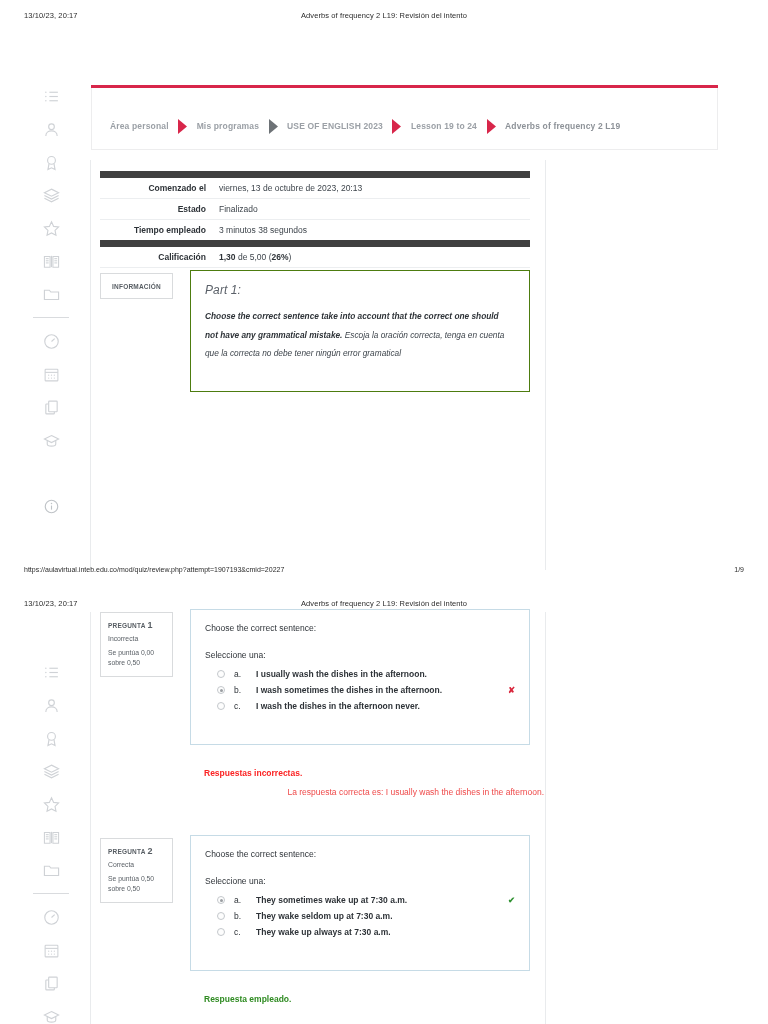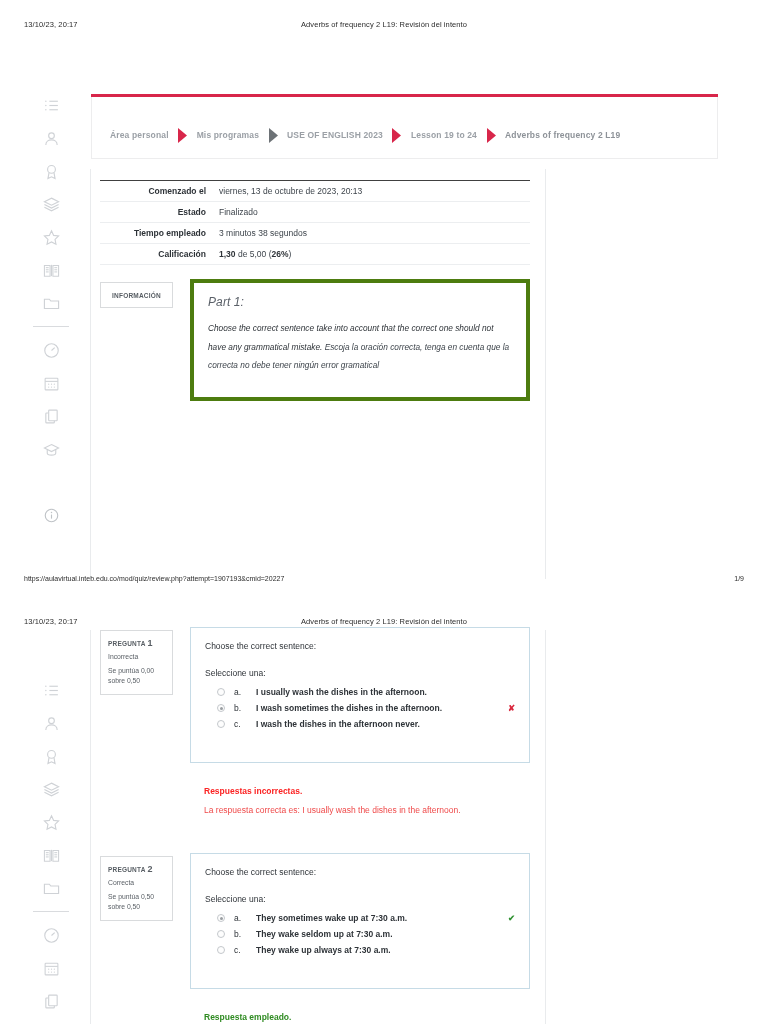--- a/index.html
+++ b/index.html
@@ -5,21 +5,21 @@
   * { box-sizing: border-box; margin: 0; padding: 0; }
   html, body {
     width: 768px;
     background: #ffffff;
     font-family: "Liberation Sans", sans-serif;
     color: #3d444b;
     -webkit-font-smoothing: antialiased;
   }
   body { width: 768px; height: 1024px; overflow: hidden; position: relative; }
 
-  .page { position: relative; width: 768px; background: #fff; margin-top: 9px; }
+  .page { position: relative; width: 768px; background: #fff; }
   .page1 { height: 588px; }
   .page2 { height: 436px; }
 
   
   .print-header {
     position: absolute; left: 0; right: 0; top: 0;
     height: 28px;
     font-size: 7.5px; color: #2b2b2b;
     letter-spacing: .1px;
   }
@@ -82,21 +82,21 @@
   }
   .sep svg { display: block; }
 
   
   .summary {
     position: absolute; left: 100px; top: 171px;
     width: 430px;
     border-collapse: collapse;
   }
   .summary tr { border-bottom: 1px solid #eceef0; }
-  .summary tr:first-child { border-top: 1px solid #404040; }
+  .summary tr:first-child { border-top: 7px solid #404040; }
   .summary th {
     text-align: right; font-size: 8.5px; font-weight: bold;
     color: #2e3338; padding: 5px 6px 5px 0; width: 112px; white-space: nowrap;
   }
   .summary td {
     text-align: left; font-size: 8.5px; font-weight: normal;
     color: #3d444b; padding: 5px 0 5px 7px; white-space: nowrap;
   }
   .summary td b { font-weight: bold; color: #2e3338; }
 
@@ -104,29 +104,29 @@
   .infotag {
     position: absolute; left: 100px; top: 273px;
     width: 73px; height: 26px;
     border: 1px solid #d9dbdd; background: #fff;
     display: flex; align-items: center; justify-content: center;
     font-size: 6.5px; font-weight: bold; color: #575d63; letter-spacing: .2px;
   }
   .infobody {
     position: absolute; left: 190px; top: 270px;
     width: 340px; height: 122px;
-    border: 4px solid #4d7c0f; background: #fff;
+    border: 1px solid #4d7c0f; background: #fff;
     padding: 12px 16px 12px 14px;
   }
   .infobody .part {
     font-size: 12px; font-style: italic; color: #5a6068;
     margin-bottom: 8px; letter-spacing: .1px;
   }
   .infobody .lead {
-    font-size: 8.3px; font-style: italic; font-weight: normal;
+    font-size: 8.3px; font-style: italic; font-weight: bold;
     color: #2e3338; line-height: 1.65;
   }
   .infobody .es {
     font-size: 8.3px; font-style: italic; font-weight: normal;
     color: #3d444b; line-height: 1.65;
   }
   .qinfo {
     position: absolute; width: 73px;
     border: 1px solid #d9dbdd; background: #fff;
     padding: 7px 6px 8px 7px;
@@ -162,21 +162,21 @@
     width: 3px; height: 3px; border-radius: 50%; background: #9a9ea2;
   }
   .opt .letter { width: 22px; margin-left: 9px; flex: 0 0 auto; }
   .opt .otext { flex: 1 1 auto; font-weight: bold; }
   .mark { font-weight: bold; margin-left: 3px; }
   .mark.wrong { color: #d9263c; }
   .mark.right { color: #2f9131; }
 
   .fb { position: absolute; width: 340px; }
   .fb .fb-bad { font-size: 8.5px; font-weight: bold; color: #fb2323; margin-bottom: 9px; }
-  .fb .fb-bad-sub { font-size: 8.5px; color: #ef4a4a; }
+  .fb .fb-bad-sub { font-size: 8.5px; color: #ef4a4a; text-align: right; }
   .fb .fb-ok { font-size: 8.5px; font-weight: bold; color: #2f8b22; }
 </style>
 </head>
 <body>
 
 <div class="page page1">
 
   <div class="print-header">
     <span class="ph-date">13/10/23, 20:17</span>
     <span class="ph-title">Adverbs of frequency 2 L19: Revisión del intento</span>

